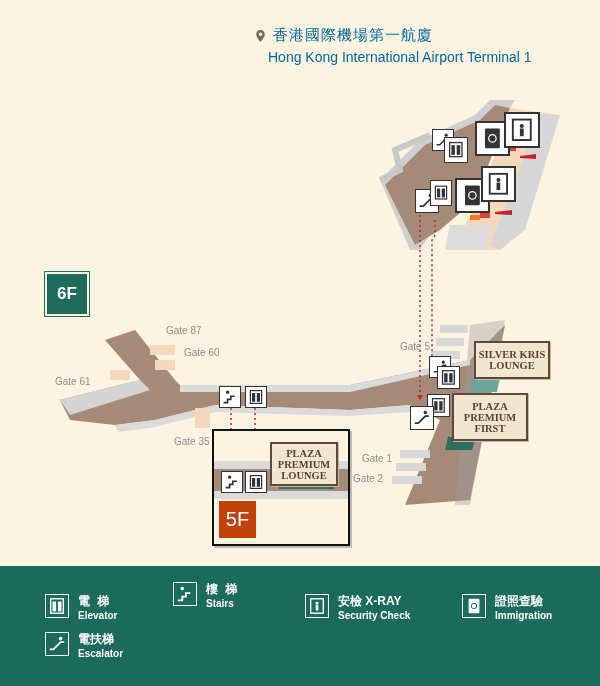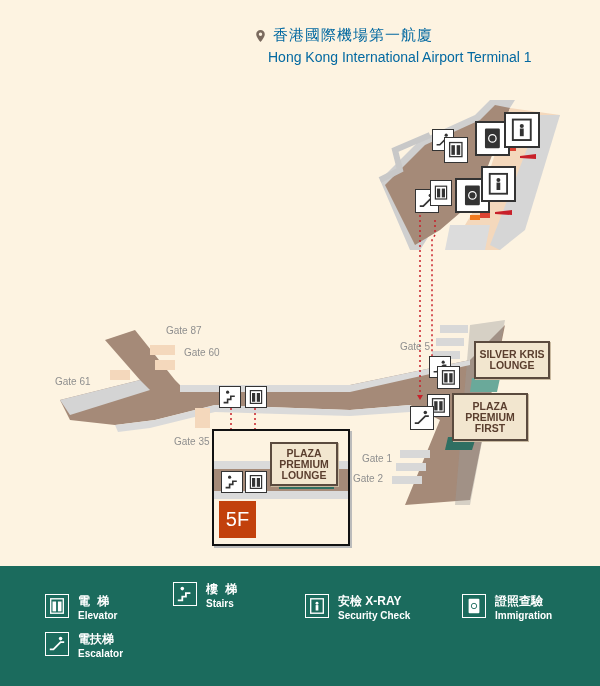--- a/index.html
+++ b/index.html
@@ -4,21 +4,21 @@
 <style>
   html,body{margin:0;padding:0;}
   body{width:600px;height:686px;background:#fdf3e1;font-family:"Liberation Sans",sans-serif;position:relative;overflow:hidden;}
   .map{position:absolute;left:0;top:0;width:600px;height:566px;}
   .title{position:absolute;left:256px;top:26px;color:#0369a1;}
   .title .zh{font-size:15px;letter-spacing:1px;display:flex;align-items:center;}
   .title .en{font-size:14px;margin-left:12px;margin-top:4px;}
   .pin{width:9px;height:12px;margin-right:8px;}
   .floor-badge{position:absolute;width:40px;height:40px;background:#1e6b5c;border:2px solid #fdf3e1;outline:1px solid #1e6b5c;color:#fff;font-size:17px;font-weight:bold;display:flex;align-items:center;justify-content:center;}
   .gate{position:absolute;font-size:10px;color:#8f8f8f;}
-  .label-box{position:absolute;background:#f2e6cf;border:2px solid #5a4a3e;color:#5a3e2e;font-weight:bold;font-size:10.5px;text-align:center;line-height:11px;display:flex;flex-direction:column;align-items:center;justify-content:center;box-shadow:1px 1px 0 #c9b9a0;}
+  .label-box{position:absolute;background:#f2e6cf;border:2px solid #5a4a3e;color:#5a3e2e;font-weight:bold;font-size:10.5px;text-align:center;line-height:11px;display:flex;flex-direction:column;align-items:center;justify-content:center;box-shadow:1px 1px 0 #c9b9a0;font-family:Liberation Serif, serif;}
   .icon-box{position:absolute;background:#fff;border:1.5px solid #333;box-sizing:border-box;display:flex;align-items:center;justify-content:center;}
   .icon-box svg{width:80%;height:80%;}
   .inset{position:absolute;left:212px;top:429px;width:134px;height:113px;border:2px solid #111;box-shadow:2px 2px 0 #bbb;background:#fdf3e1;}
   .legend{position:absolute;left:0;top:566px;width:600px;height:120px;background:#1b6b5d;color:#fff;}
   .leg-item{position:absolute;display:flex;align-items:flex-start;}
   .leg-icon{width:24px;height:24px;border:1.5px solid #fff;box-sizing:border-box;margin-right:9px;display:flex;align-items:center;justify-content:center;}
   .leg-icon svg{width:18px;height:18px;}
   .leg-text .zh{font-size:12px;letter-spacing:2px;line-height:14px;font-weight:bold;}
   .leg-text .en{font-size:10px;font-weight:bold;line-height:13px;margin-top:1px;}
 </style>
@@ -85,20 +85,21 @@
   <div class="title">
     <div class="zh">
       <svg class="pin" viewBox="0 0 10 14">
           <path d="M5 0C2.2 0 0 2.2 0 5c0 3.8 5 9 5 9s5-5.2 5-9c0-2.8-2.2-5-5-5zm0 7a2 2 0 110-4 2 2 0 010 4z" fill="#7a6a5e"></path>
         </svg>
       <span>香港國際機場第一航廈</span>
     </div>
     <div class="en">Hong Kong International Airport Terminal 1</div>
   </div>
 
+  <div class="floor-badge" style="left:45px;top:272px">6F</div>
 
   <span class="gate" style="left:166px;top:325px">Gate 87</span>
   <span class="gate" style="left:184px;top:347px">Gate 60</span>
   <span class="gate" style="left:55px;top:376px">Gate 61</span>
   <span class="gate" style="left:174px;top:436px">Gate 35</span>
   <span class="gate" style="left:400px;top:341px">Gate 5</span>
   <span class="gate" style="left:362px;top:453px">Gate 1</span>
   <span class="gate" style="left:353px;top:473px">Gate 2</span>
 
   <div class="icon-box" style="left:432px;top:129px;width:22px;height:22px">

